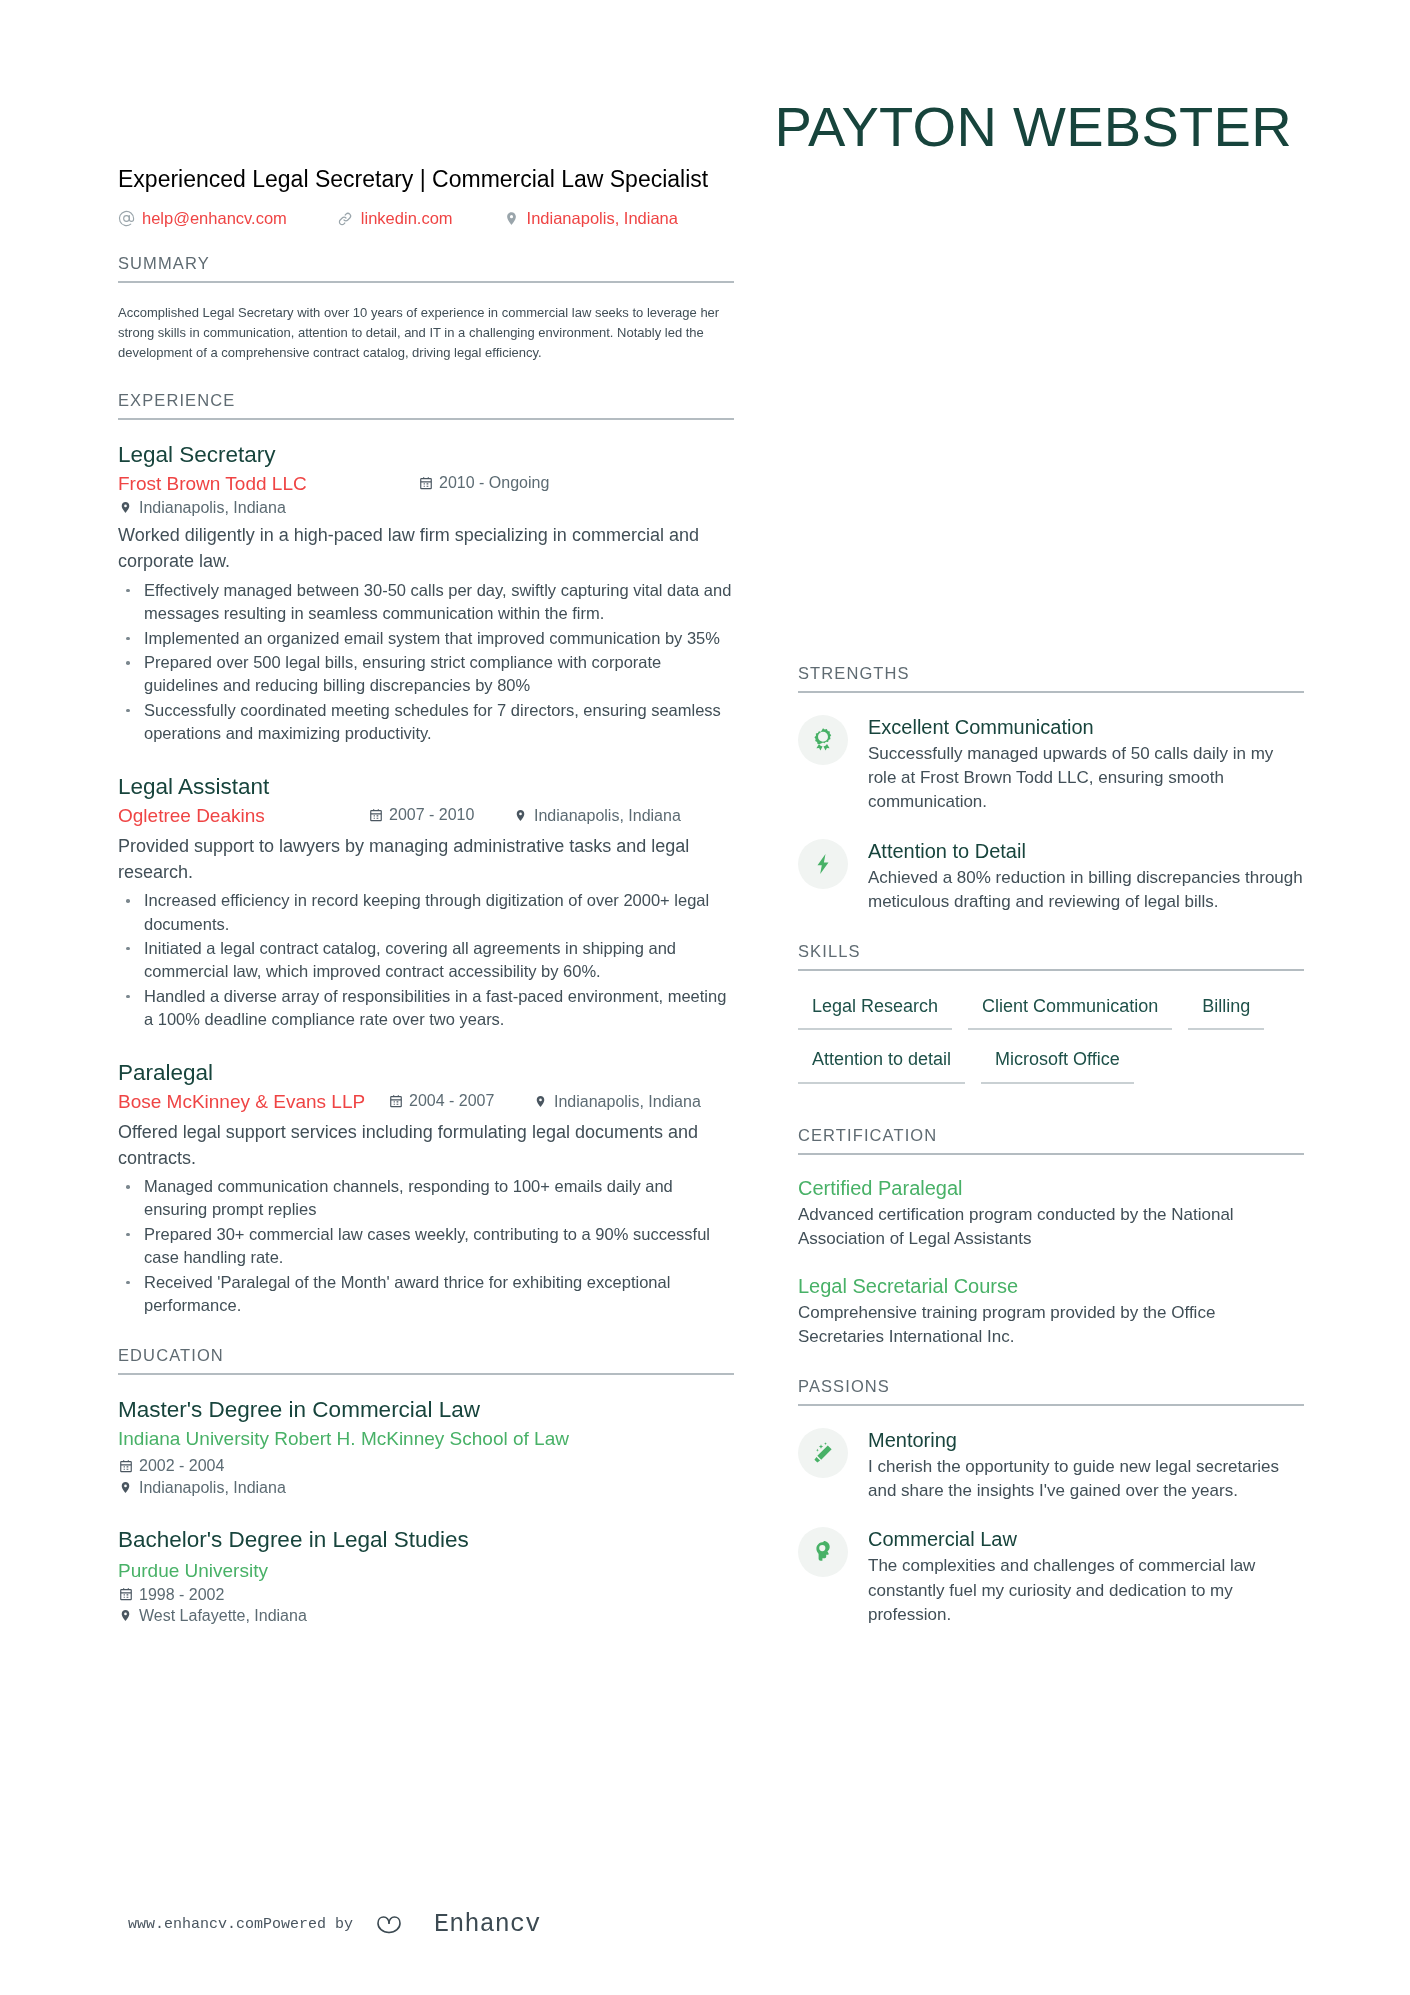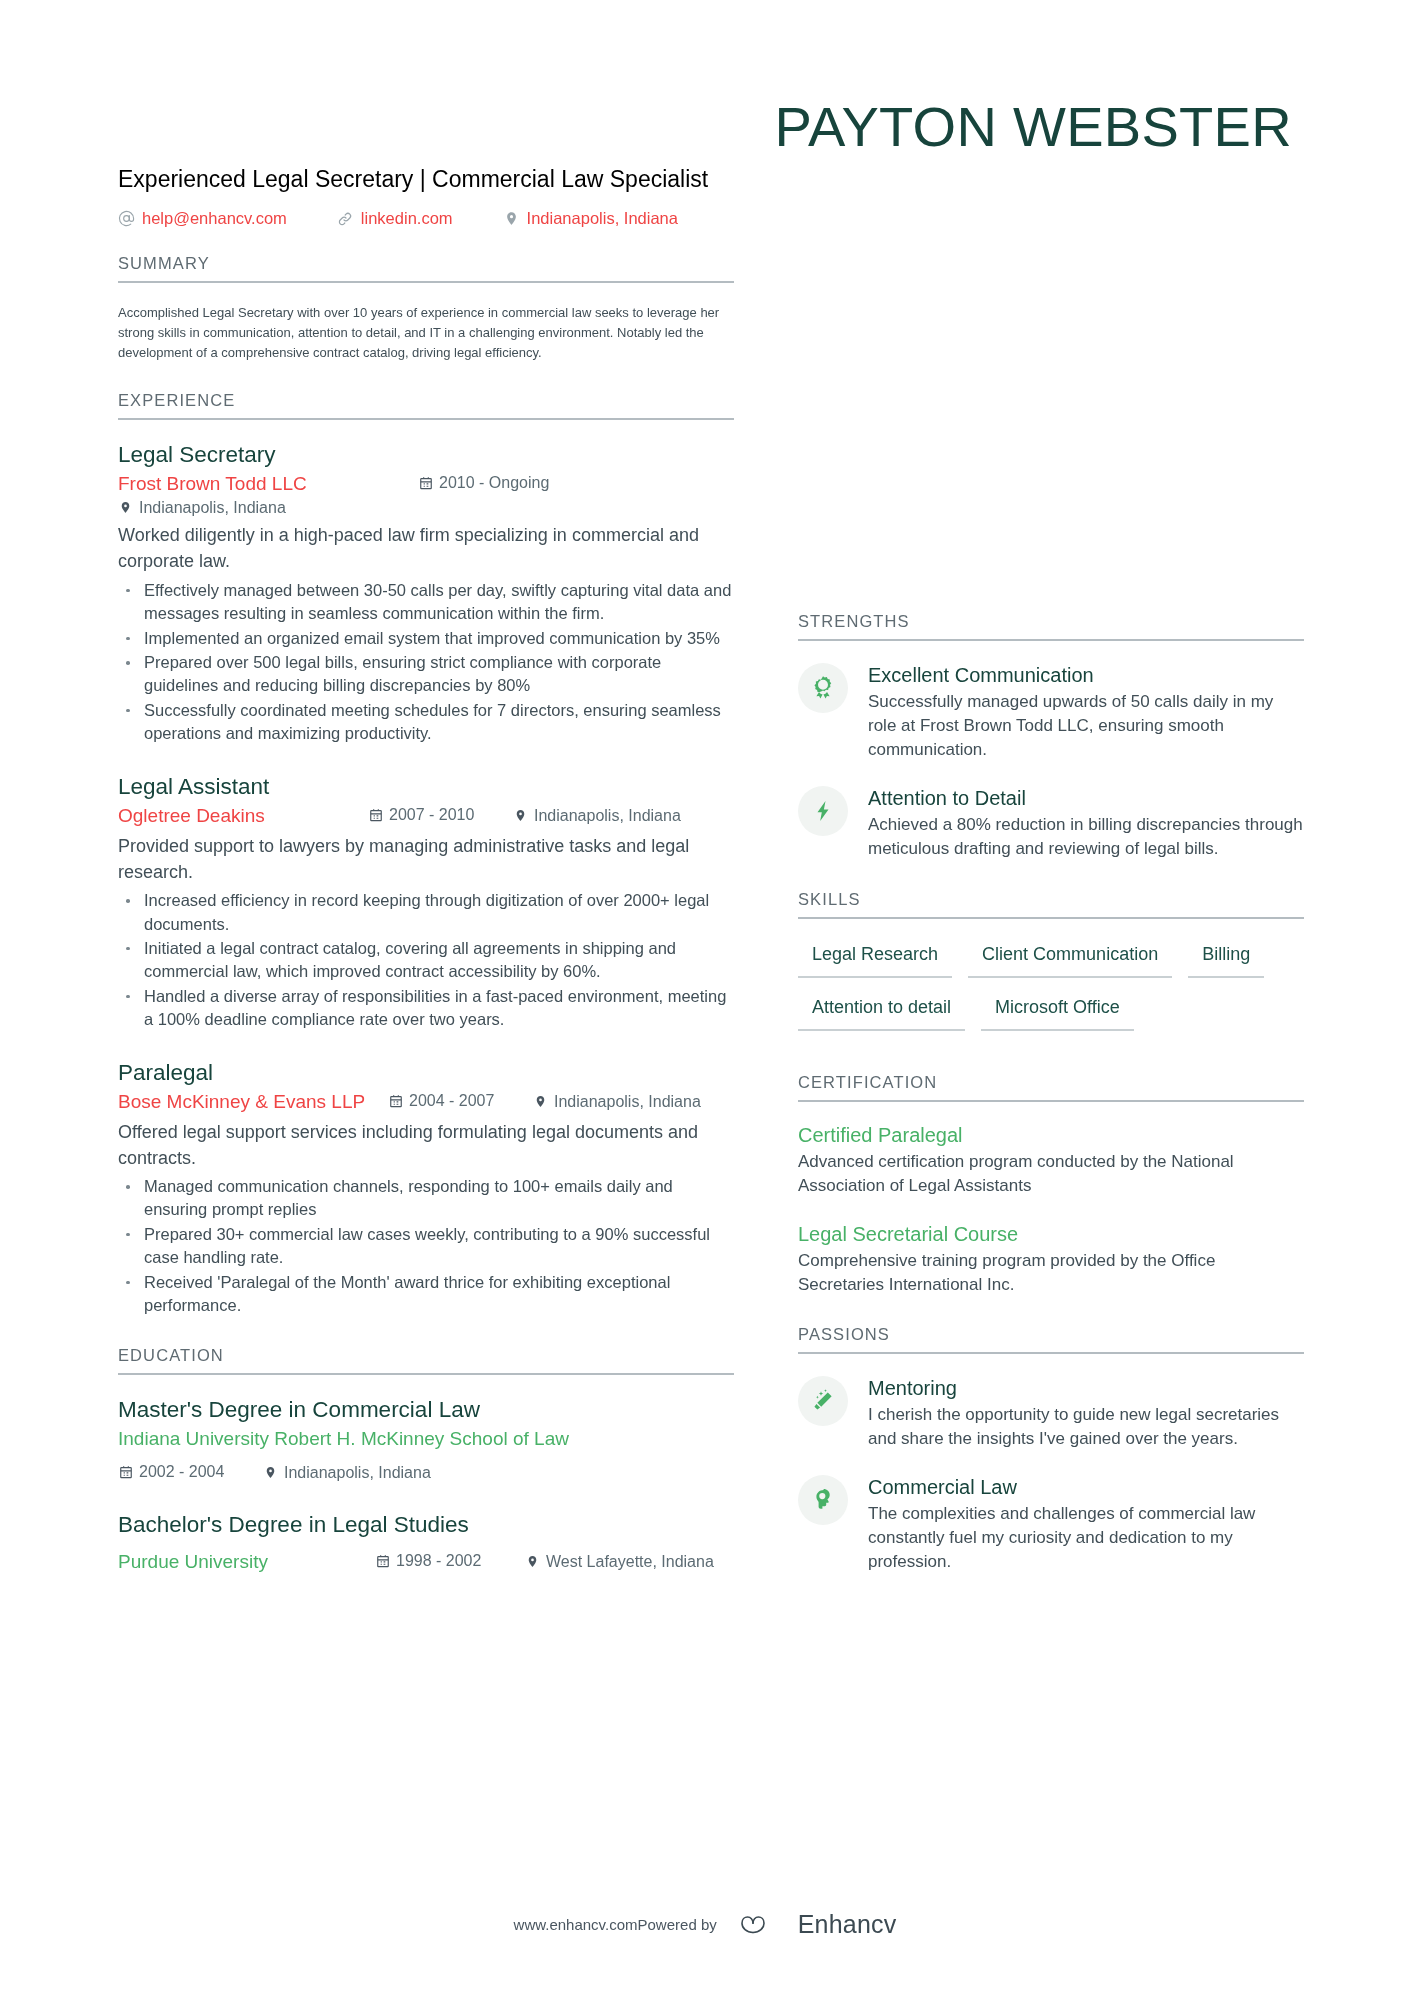--- a/index.html
+++ b/index.html
@@ -178,21 +178,22 @@
   }
   .edu-school {
     font-size: 19px;
     color: #48b167;
     line-height: 1.35;
   }
   .edu-meta-row {
     display: flex;
     align-items: baseline;
     flex-wrap: wrap;
-    margin-top: 10px;
+    margin-top: 4px;
+    flex-direction: column;
   }
 
   
   .icon-item {
     display: flex;
     align-items: flex-start;
     margin-bottom: 22px;
   }
   .icon-item:last-child { margin-bottom: 4px; }
 
@@ -252,26 +253,27 @@
   }
   .cert-desc {
     font-size: 17px;
     line-height: 1.42;
     color: #414f57;
   }
 
   
   .footer {
     position: absolute;
-    left: 118px;
+    left: 128px;
     right: 118px;
     bottom: 56px;
     display: flex;
     align-items: center;
-    justify-content: center;
+    justify-content: flex-start;
+    font-family: Liberation Mono, monospace;
   }
   .footer-url {
     font-size: 15px;
     color: #4a5660;
   }
   .footer-brand {
     display: flex;
     align-items: center;
     gap: 14px;
   }

